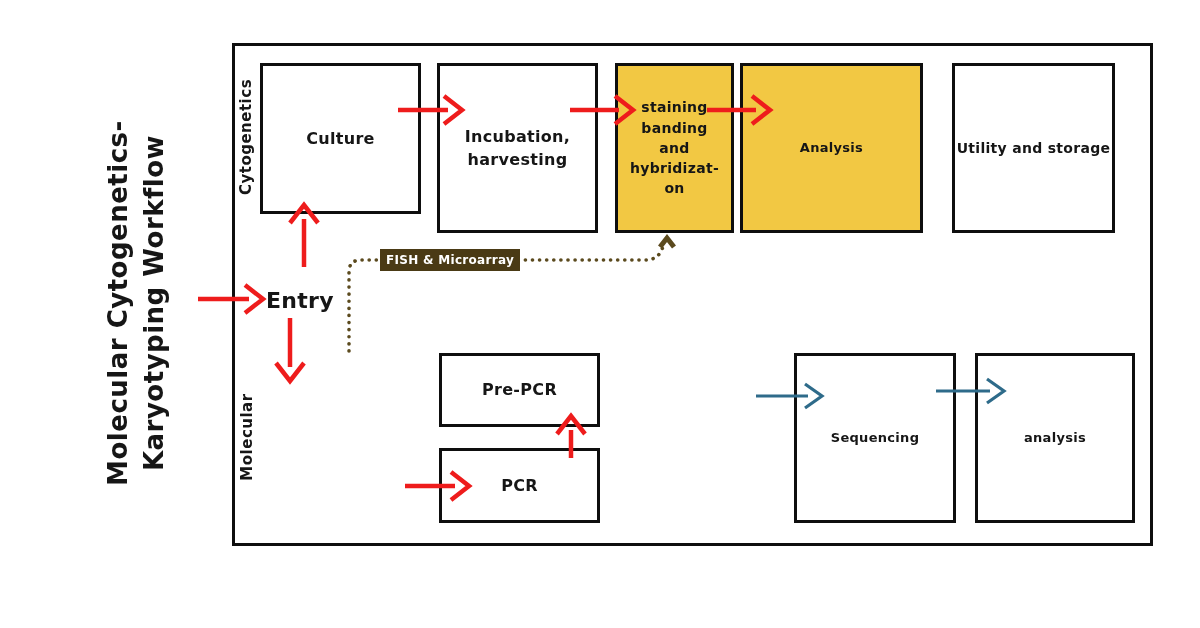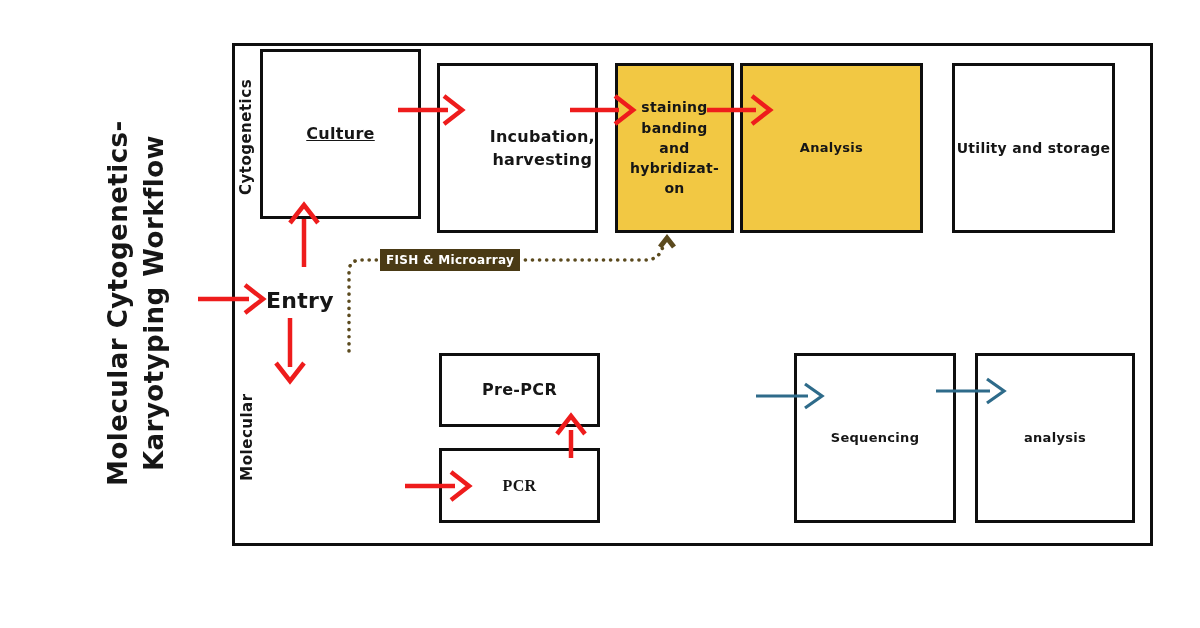--- a/index.html
+++ b/index.html
@@ -85,24 +85,24 @@
   <div class="title">
     <div>Molecular Cytogenetics-</div>
     <div>Karyotyping Workflow</div>
   </div>
 
   <div class="frame"></div>
 
   <div class="vlabel" style="left:246px;top:137px;">Cytogenetics</div>
   <div class="vlabel" style="left:247px;top:437px;">Molecular</div>
 
-  <div class="box fs16" style="left:260px;top:49px;width:161px;height:170px;text-decoration:underline;">
+  <div class="box fs16" style="left:260px;top:63px;width:161px;height:151px;">
     <span>Culture</span>
   </div>
-  <div class="box fs16" style="left:437px;top:63px;width:161px;height:170px;justify-content:flex-end;">
+  <div class="box fs16" style="left:437px;top:63px;width:161px;height:170px;">
     <span>Incubation,
 harvesting</span>
   </div>
   <div class="box yellow fs14" style="left:615px;top:63px;width:119px;height:170px;">
     <span>staining
 banding
 and
 hybridizat-
 on</span>
   </div>
@@ -113,21 +113,21 @@
     <span>Utility and storage</span>
   </div>
 
   <div class="entry-label">Entry</div>
 
   <div class="fish-label">FISH &amp; Microarray</div>
 
   <div class="box fs16" style="left:439px;top:353px;width:161px;height:74px;">
     <span>Pre-PCR</span>
   </div>
-  <div class="box fs16" style="left:439px;top:448px;width:161px;height:75px;font-family:Liberation Serif, serif;">
+  <div class="box fs16" style="left:439px;top:448px;width:161px;height:75px;">
     <span>PCR</span>
   </div>
   <div class="box" style="left:794px;top:353px;width:162px;height:170px;">
     <span>Sequencing</span>
   </div>
   <div class="box" style="left:975px;top:353px;width:160px;height:170px;">
     <span>analysis</span>
   </div>
 
   <svg class="overlay" viewBox="0 0 1200 628">

